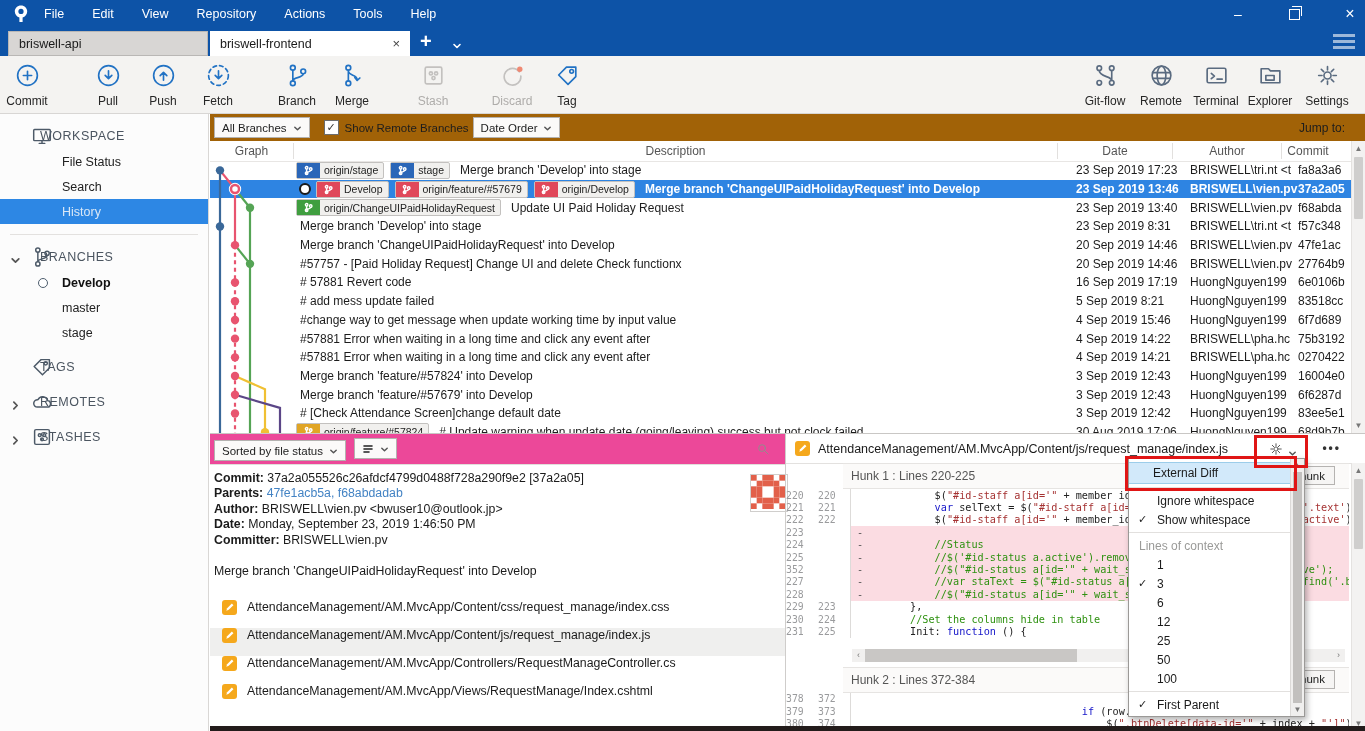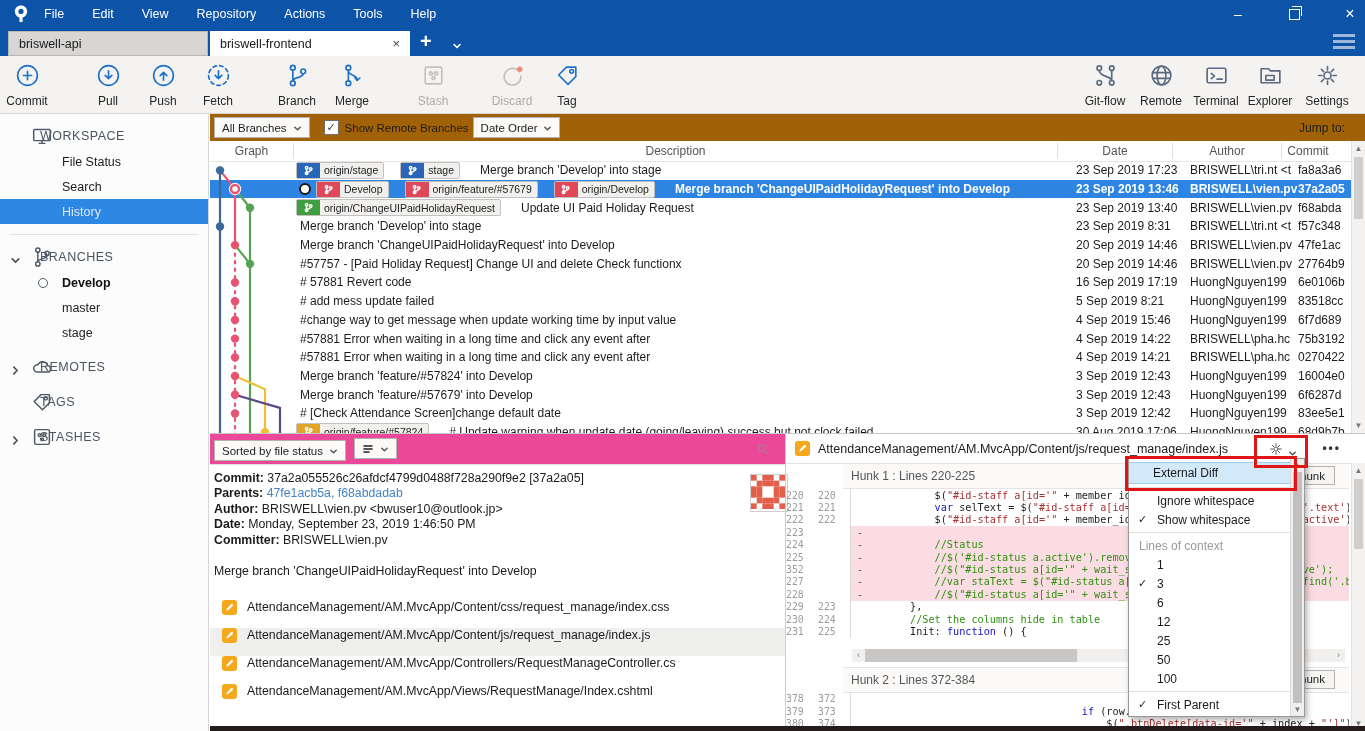--- a/index.html
+++ b/index.html
@@ -72,21 +72,21 @@
   .crow{display:flex;height:18.7px;align-items:center;font-size:12px;color:#1c1c1c}
   .crow.sel{background:#2e84e2;color:#fff;font-weight:bold}
   .cg{width:83px;flex:none}
   .cd{flex:1;display:flex;align-items:center;overflow:hidden;white-space:nowrap;padding-left:3px}
   .ctext{margin-left:4px}
   .cdate{width:114px;flex:none;padding-left:8px;white-space:nowrap;overflow:hidden}
   .cauth{width:108px;flex:none;white-space:nowrap;overflow:hidden}
   .chash{width:52px;flex:none;white-space:nowrap;overflow:hidden}
   .csp{width:15px;flex:none}
   .pill{display:inline-flex;align-items:center;height:15px;background:#f1f0ee;border:1px solid #c3c1bf;
-        border-radius:2px;margin-right:16px;font-size:10.5px;color:#222;font-weight:normal;flex:none}
+        border-radius:2px;margin-right:6px;font-size:10.5px;color:#222;font-weight:normal;flex:none}
   .pill span{padding:0 5px 0 4px}
   .picon{width:14px;height:15px;display:flex;align-items:center;justify-content:center;flex:none}
   .picon svg{width:11px;height:11px;fill:none;stroke:#fff;stroke-width:1.8;stroke-linecap:round}
   .pc-blue{background:#2a66b8}.pc-red{background:#e0485a}.pc-green{background:#3f9e3f}.pc-yellow{background:#e0a526}
   .cmarker{width:8px;height:8px;border:2px solid #1a1a1a;border-radius:50%;background:#fff;margin:0 5px 0 3px;flex:none}
   
   .vsb{position:absolute;width:14px;background:#f3f2f1;border-left:1px solid #e4e2e0;box-sizing:border-box}
   .vsb .arr{position:absolute;left:0;width:100%;text-align:center;font-size:8px;color:#777}
   .vsb .thumb{position:absolute;left:2px;right:2px;background:#cfcecd;border-radius:1px}
   #tscroll{right:0;top:27px;height:292px}
@@ -335,34 +335,34 @@
         <span class="smarker"></span>
         <span>Develop</span>
       </div>
       <div class="sitem">
         <span>master</span>
       </div>
       <div class="sitem">
         <span>stage</span>
       </div>
       <div class="shead">
-        <span class="schev"><svg class="svgi" viewBox="0 0 10 10">
-            <path d="M3.5 2 6.5 5 3.5 8"></path>
-          </svg></span>
-        <span class="sicon"><svg class="svgi" viewBox="0 0 26 26">
-            <path d="M8 18.5a4 4 0 1 1 .6-7.96A5.5 5.5 0 0 1 19 11.5a3.5 3.5 0 0 1-.5 7z"></path>
-          </svg></span>
-       <span class="slabel">REMOTES</span>
-      </div>
-      <div class="shead">
         <span class="sicon"><svg class="svgi" viewBox="0 0 26 26">
             <path d="M4.5 12.5 12 5h9v9l-7.5 7.5z"></path>
             <circle cx="17" cy="9" r="1.8"></circle>
           </svg></span>
        <span class="slabel">TAGS</span>
+      </div>
+      <div class="shead">
+        <span class="schev"><svg class="svgi" viewBox="0 0 10 10">
+            <path d="M3.5 2 6.5 5 3.5 8"></path>
+          </svg></span>
+        <span class="sicon"><svg class="svgi" viewBox="0 0 26 26">
+            <path d="M8 18.5a4 4 0 1 1 .6-7.96A5.5 5.5 0 0 1 19 11.5a3.5 3.5 0 0 1-.5 7z"></path>
+          </svg></span>
+       <span class="slabel">REMOTES</span>
       </div>
       <div class="shead">
         <span class="schev"><svg class="svgi" viewBox="0 0 10 10">
             <path d="M3.5 2 6.5 5 3.5 8"></path>
           </svg></span>
         <span class="sicon"><svg class="svgi" viewBox="0 0 26 26">
             <rect x="5" y="5" width="16" height="16" rx="1.5"></rect>
             <circle cx="10.5" cy="11" r="1.5"></circle>
             <circle cx="15.5" cy="11" r="1.5"></circle>
             <circle cx="13" cy="15.5" r="1.5"></circle>

